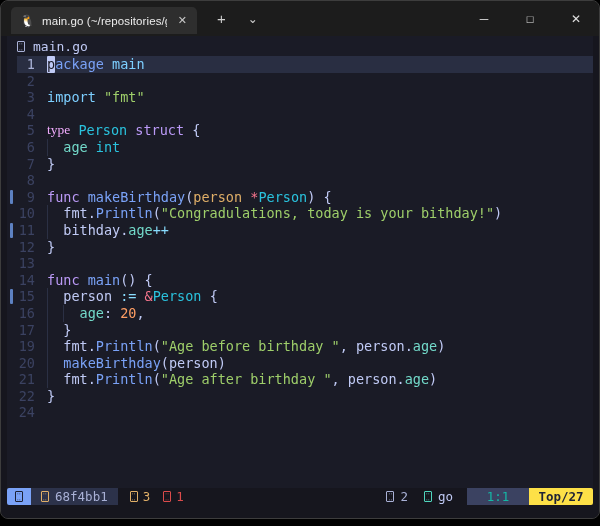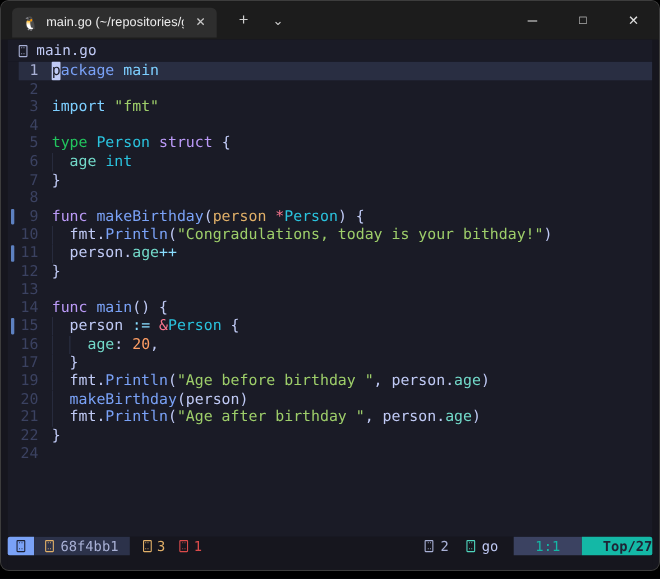--- a/index.html
+++ b/index.html
@@ -54,21 +54,21 @@
   .seg-mode { width:24px; justify-content:center; background:#7aa2f7; color:#1b2034; border-radius:2px 0 0 2px; }
   .seg-git { background:#2c324a; color:#a9b1d6; padding:0 10px; gap:6px; }
   .seg-diag { padding-left:12px; gap:5px; }
   .diag-warn { color:#e0af68; display:flex; align-items:center; gap:5px; }
   .diag-err  { color:#db4b4b; display:flex; align-items:center; gap:5px; margin-left:8px; }
   .sl-spacer { flex:1; }
   .seg-count { color:#a9b1d6; gap:6px; margin-right:16px; }
   .seg-ft { color:#c0caf5; gap:6px; margin-right:14px; }
   .seg-ft .tofu { color:#4fd6be; }
   .seg-pos { width:62px; justify-content:center; background:#3b4261; color:#14b8a6; }
-  .seg-top { width:64px; justify-content:flex-end; background:#14b8a6; color:#1f2335; font-weight:bold; border-radius:0 2px 2px 0; }
+  .seg-top { width:64px; justify-content:center; background:#fde047; color:#1f2335; font-weight:bold; border-radius:0 2px 2px 0; }
   .cmdline { height:13px; background:#16161e; }
   
   .tofu {
     display:inline-block; width:8px; height:11px; border:1px solid currentColor;
     border-radius:1px; position:relative; flex:none;
   }
   .tofu::before {
     content:"··"; position:absolute; left:0px; top:-1px;
     font-size:6px; letter-spacing:-1.5px; line-height:5px;
   }
@@ -109,27 +109,27 @@
     <div class="winbar">
       <span class="tofu" style="color:#a9b1d6"></span>
       <span>main.go</span>
     </div>
 
     <div class="code-area">
         <div class="line cur-line"><span class="sign"></span><span class="rest"><span class="num">1</span><span class="txt"><span class="cursor" style="color: rgb(122, 162, 247);">p</span><span style="color: rgb(122, 162, 247);">ackage</span><span> </span><span style="color: rgb(125, 207, 255);">main</span></span></span></div>
         <div class="line"><span class="sign"></span><span class="rest"><span class="num">2</span><span class="txt"></span></span></div>
         <div class="line"><span class="sign"></span><span class="rest"><span class="num">3</span><span class="txt"><span style="color: rgb(125, 207, 255);">import</span><span> </span><span style="color: rgb(158, 206, 106);">"fmt"</span></span></span></div>
         <div class="line"><span class="sign"></span><span class="rest"><span class="num">4</span><span class="txt"></span></span></div>
-        <div class="line"><span class="sign"></span><span class="rest"><span class="num">5</span><span class="txt"><span style="color: #22c55e;">type</span><span> </span><span style="color: rgb(42, 195, 222);">Person</span><span> </span><span style="color: rgb(187, 154, 247);">struct</span><span style="color: rgb(192, 202, 245);"> {</span></span></span></div>
+        <div class="line"><span class="sign"></span><span class="rest"><span class="num">5</span><span class="txt"><span style="color: #f0abfc; font-family: Liberation Serif, serif;">type</span><span> </span><span style="color: rgb(42, 195, 222);">Person</span><span> </span><span style="color: rgb(187, 154, 247);">struct</span><span style="color: rgb(192, 202, 245);"> {</span></span></span></div>
         <div class="line"><span class="sign"></span><span class="rest"><span class="num">6</span><span class="txt"><span class="guide">&nbsp;</span><span> </span><span style="color: rgb(115, 218, 202);">age</span><span> </span><span style="color: rgb(42, 195, 222);">int</span></span></span></div>
         <div class="line"><span class="sign"></span><span class="rest"><span class="num">7</span><span class="txt"><span style="color: rgb(192, 202, 245);">}</span></span></span></div>
         <div class="line"><span class="sign"></span><span class="rest"><span class="num">8</span><span class="txt"></span></span></div>
         <div class="line"><span class="sign"><span class="gitbar"></span></span><span class="rest"><span class="num">9</span><span class="txt"><span style="color: rgb(187, 154, 247);">func</span><span> </span><span style="color: rgb(122, 162, 247);">makeBirthday</span><span style="color: rgb(192, 202, 245);">(</span><span style="color: rgb(224, 175, 104);">person</span><span> </span><span style="color: rgb(247, 118, 142);">*</span><span style="color: rgb(42, 195, 222);">Person</span><span style="color: rgb(192, 202, 245);">) {</span></span></span></div>
         <div class="line"><span class="sign"></span><span class="rest"><span class="num">10</span><span class="txt"><span class="guide">&nbsp;</span><span> </span><span style="color: rgb(192, 202, 245);">fmt.</span><span style="color: rgb(122, 162, 247);">Println</span><span style="color: rgb(192, 202, 245);">(</span><span style="color: rgb(158, 206, 106);">"Congradulations, today is your bithday!"</span><span style="color: rgb(192, 202, 245);">)</span></span></span></div>
-        <div class="line"><span class="sign"><span class="gitbar"></span></span><span class="rest"><span class="num">11</span><span class="txt"><span class="guide">&nbsp;</span><span> </span><span style="color: rgb(192, 202, 245);">person.</span><span style="color: rgb(115, 218, 202);">age</span><span style="color: rgb(137, 221, 255);">++</span></span></span></div>
+        <div class="line"><span class="sign"><span class="gitbar"></span></span><span class="rest"><span class="num">11</span><span class="txt"><span class="guide">&nbsp;</span><span> </span><span style="color: rgb(192, 202, 245);">bithday.</span><span style="color: rgb(115, 218, 202);">age</span><span style="color: rgb(137, 221, 255);">++</span></span></span></div>
         <div class="line"><span class="sign"></span><span class="rest"><span class="num">12</span><span class="txt"><span style="color: rgb(192, 202, 245);">}</span></span></span></div>
         <div class="line"><span class="sign"></span><span class="rest"><span class="num">13</span><span class="txt"></span></span></div>
         <div class="line"><span class="sign"></span><span class="rest"><span class="num">14</span><span class="txt"><span style="color: rgb(187, 154, 247);">func</span><span> </span><span style="color: rgb(122, 162, 247);">main</span><span style="color: rgb(192, 202, 245);">() {</span></span></span></div>
         <div class="line"><span class="sign"><span class="gitbar"></span></span><span class="rest"><span class="num">15</span><span class="txt"><span class="guide">&nbsp;</span><span> </span><span style="color: rgb(192, 202, 245);">person </span><span style="color: rgb(137, 221, 255);">:=</span><span> </span><span style="color: rgb(247, 118, 142);">&amp;</span><span style="color: rgb(42, 195, 222);">Person</span><span style="color: rgb(192, 202, 245);"> {</span></span></span></div>
         <div class="line"><span class="sign"></span><span class="rest"><span class="num">16</span><span class="txt"><span class="guide">&nbsp;</span><span> </span><span class="guide">&nbsp;</span><span> </span><span style="color: rgb(115, 218, 202);">age</span><span style="color: rgb(192, 202, 245);">:</span><span> </span><span style="color: rgb(255, 158, 100);">20</span><span style="color: rgb(192, 202, 245);">,</span></span></span></div>
         <div class="line"><span class="sign"></span><span class="rest"><span class="num">17</span><span class="txt"><span class="guide">&nbsp;</span><span> </span><span style="color: rgb(192, 202, 245);">}</span></span></span></div>
         <div class="line"><span class="sign"></span><span class="rest"><span class="num">19</span><span class="txt"><span class="guide">&nbsp;</span><span> </span><span style="color: rgb(192, 202, 245);">fmt.</span><span style="color: rgb(122, 162, 247);">Println</span><span style="color: rgb(192, 202, 245);">(</span><span style="color: rgb(158, 206, 106);">"Age before birthday "</span><span style="color: rgb(192, 202, 245);">, person.</span><span style="color: rgb(115, 218, 202);">age</span><span style="color: rgb(192, 202, 245);">)</span></span></span></div>
         <div class="line"><span class="sign"></span><span class="rest"><span class="num">20</span><span class="txt"><span class="guide">&nbsp;</span><span> </span><span style="color: rgb(122, 162, 247);">makeBirthday</span><span style="color: rgb(192, 202, 245);">(person)</span></span></span></div>
         <div class="line"><span class="sign"></span><span class="rest"><span class="num">21</span><span class="txt"><span class="guide">&nbsp;</span><span> </span><span style="color: rgb(192, 202, 245);">fmt.</span><span style="color: rgb(122, 162, 247);">Println</span><span style="color: rgb(192, 202, 245);">(</span><span style="color: rgb(158, 206, 106);">"Age after birthday "</span><span style="color: rgb(192, 202, 245);">, person.</span><span style="color: rgb(115, 218, 202);">age</span><span style="color: rgb(192, 202, 245);">)</span></span></span></div>
         <div class="line"><span class="sign"></span><span class="rest"><span class="num">22</span><span class="txt"><span style="color: rgb(192, 202, 245);">}</span></span></span></div>

